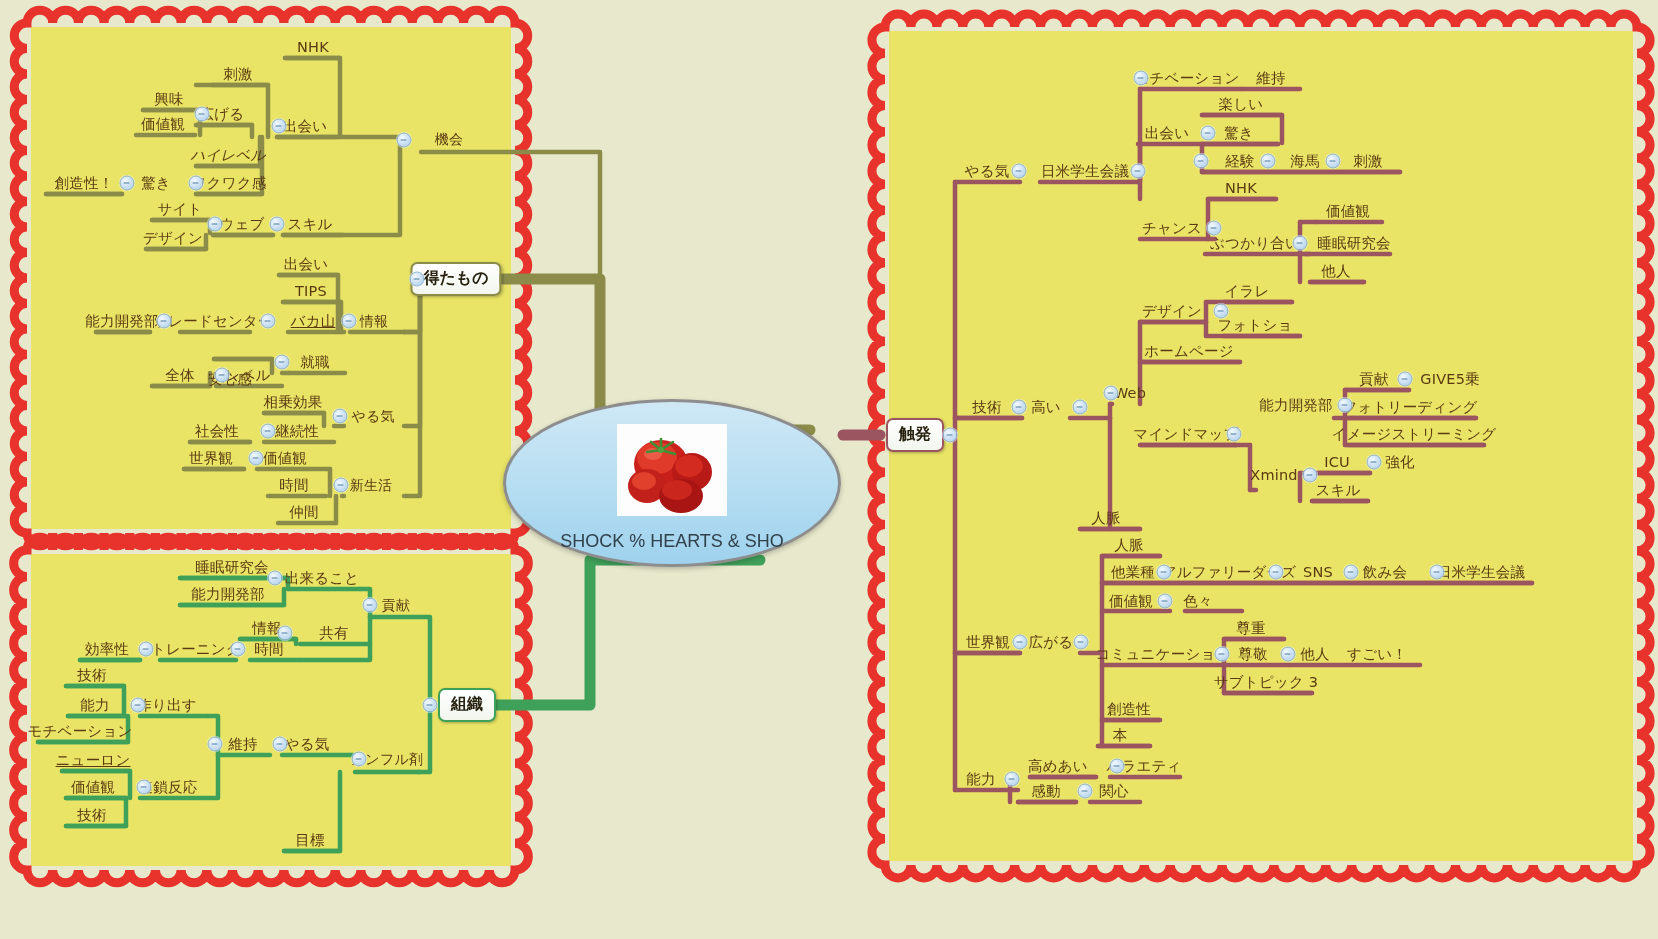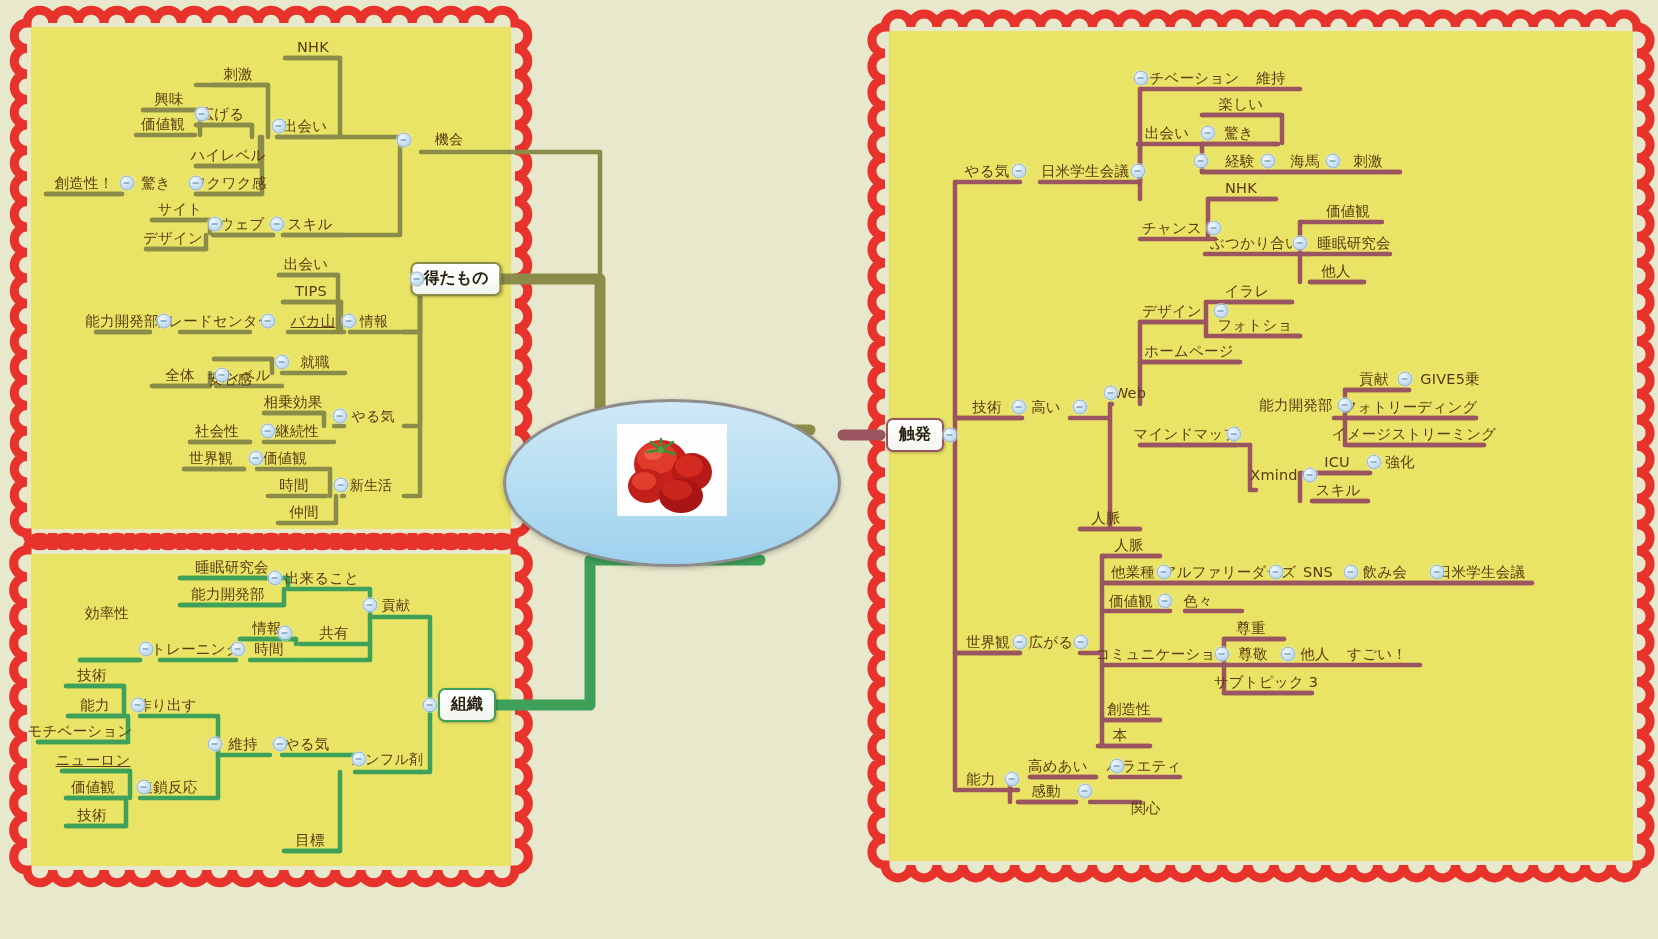--- a/index.html
+++ b/index.html
@@ -322,28 +322,29 @@
         <g stroke="#3f8f34" stroke-width="2.6" stroke-linecap="round" fill="none">
           <path d="M44 26 L34 18"></path>
             <path d="M44 26 L56 18"></path>
             <path d="M44 26 L30 28"></path>
           <path d="M44 26 L58 30"></path>
             <path d="M44 26 L44 15"></path>
         </g>
         <circle cx="44" cy="26" r="3" fill="#4ea33f"></circle>
       </svg>
     </div>
+    <div class="cap">SHOCK % HEARTS &amp; SHO</div>
   </div>
 
 <div class="topic" style="left: 313px; top: 47px;">NHK</div>
     <div class="topic" style="left: 238px; top: 74px;">刺激</div>
     <div class="topic" style="left: 169px; top: 99px;">興味</div>
     <div class="topic" style="left: 222px; top: 114px;">広げる</div>
     <div class="topic" style="left: 163px; top: 124px;">価値観</div>
-    <div class="topic" style="left: 228px; top: 155px;">ハイレベル</div>
+    <div class="topic" style="left: 228px; top: 155px; font-style: italic;">ハイレベル</div>
     <div class="topic" style="left: 84px; top: 183px;">創造性！</div>
     <div class="topic" style="left: 156px; top: 183px;">驚き</div>
     <div class="topic" style="left: 229px; top: 183px;">ワクワク感</div>
     <div class="topic" style="left: 305px; top: 126px;">出会い</div>
     <div class="topic lat" style="left: 449px; top: 140px; font-family: Liberation Serif, serif;">機会</div>
     <div class="topic" style="left: 180px; top: 209px;">サイト</div>
     <div class="topic" style="left: 173px; top: 238px;">デザイン</div>
     <div class="topic" style="left: 242px; top: 224px;">ウェブ</div>
     <div class="topic" style="left: 310px; top: 224px;">スキル</div>
     <div class="bullet" style="left: 404px; top: 140px;"></div>
@@ -382,21 +383,21 @@
     <div class="bullet" style="left: 256px; top: 458px;"></div>
     <div class="bullet" style="left: 341px; top: 485px;"></div>
     <div class="mainbox olive" style="left: 456px; top: 279px;">得たもの</div>
     <div class="bullet" style="left: 417px; top: 279px;"></div>
     <div class="topic" style="left: 232px; top: 567px;">睡眠研究会</div>
     <div class="topic" style="left: 322px; top: 578px;">出来ること</div>
     <div class="topic" style="left: 228px; top: 594px;">能力開発部</div>
     <div class="topic lat" style="left: 396px; top: 605px;">貢献</div>
     <div class="topic" style="left: 267px; top: 628px;">情報</div>
     <div class="topic" style="left: 334px; top: 633px;">共有</div>
-    <div class="topic" style="left: 107px; top: 614px; font-family: Liberation Mono, monospace;">効率性</div>
+    <div class="topic" style="left: 107px; top: 649px;">効率性</div>
     <div class="topic" style="left: 196px; top: 649px;">トレーニング</div>
     <div class="topic" style="left: 269px; top: 649px;">時間</div>
     <div class="bullet" style="left: 146px; top: 649px;"></div>
     <div class="bullet" style="left: 238px; top: 649px;"></div>
     <div class="bullet" style="left: 285px; top: 633px;"></div>
     <div class="bullet" style="left: 275px; top: 578px;"></div>
     <div class="bullet" style="left: 370px; top: 605px;"></div>
     <div class="topic" style="left: 92px; top: 675px;">技術</div>
     <div class="topic" style="left: 95px; top: 705px;">能力</div>
     <div class="topic" style="left: 167px; top: 705px;">作り出す</div>
@@ -492,19 +493,19 @@
     <div class="bullet" style="left: 1164px; top: 572px;"></div>
     <div class="bullet" style="left: 1276px; top: 572px;"></div>
     <div class="bullet" style="left: 1351px; top: 572px;"></div>
     <div class="bullet" style="left: 1437px; top: 572px;"></div>
     <div class="bullet" style="left: 1222px; top: 654px;"></div>
     <div class="bullet" style="left: 1288px; top: 654px;"></div>
     <div class="topic" style="left: 981px; top: 779px;">能力</div>
     <div class="topic" style="left: 1058px; top: 766px;">高めあい</div>
     <div class="topic" style="left: 1144px; top: 766px;">バラエティ</div>
     <div class="topic" style="left: 1046px; top: 791px;">感動</div>
-    <div class="topic" style="left: 1114px; top: 808px; margin-left: 32px;">関心</div>
+    <div class="topic" style="left: 1114px; top: 791px;">関心</div>
     <div class="bullet" style="left: 1012px; top: 779px;"></div>
     <div class="bullet" style="left: 1117px; top: 766px;"></div>
     <div class="bullet" style="left: 1085px; top: 791px;"></div>
     <div class="mainbox plum" style="left: 915px; top: 435px;">触発</div>
     <div class="bullet" style="left: 950px; top: 435px;"></div>
   </div>
 
 </body></html>

